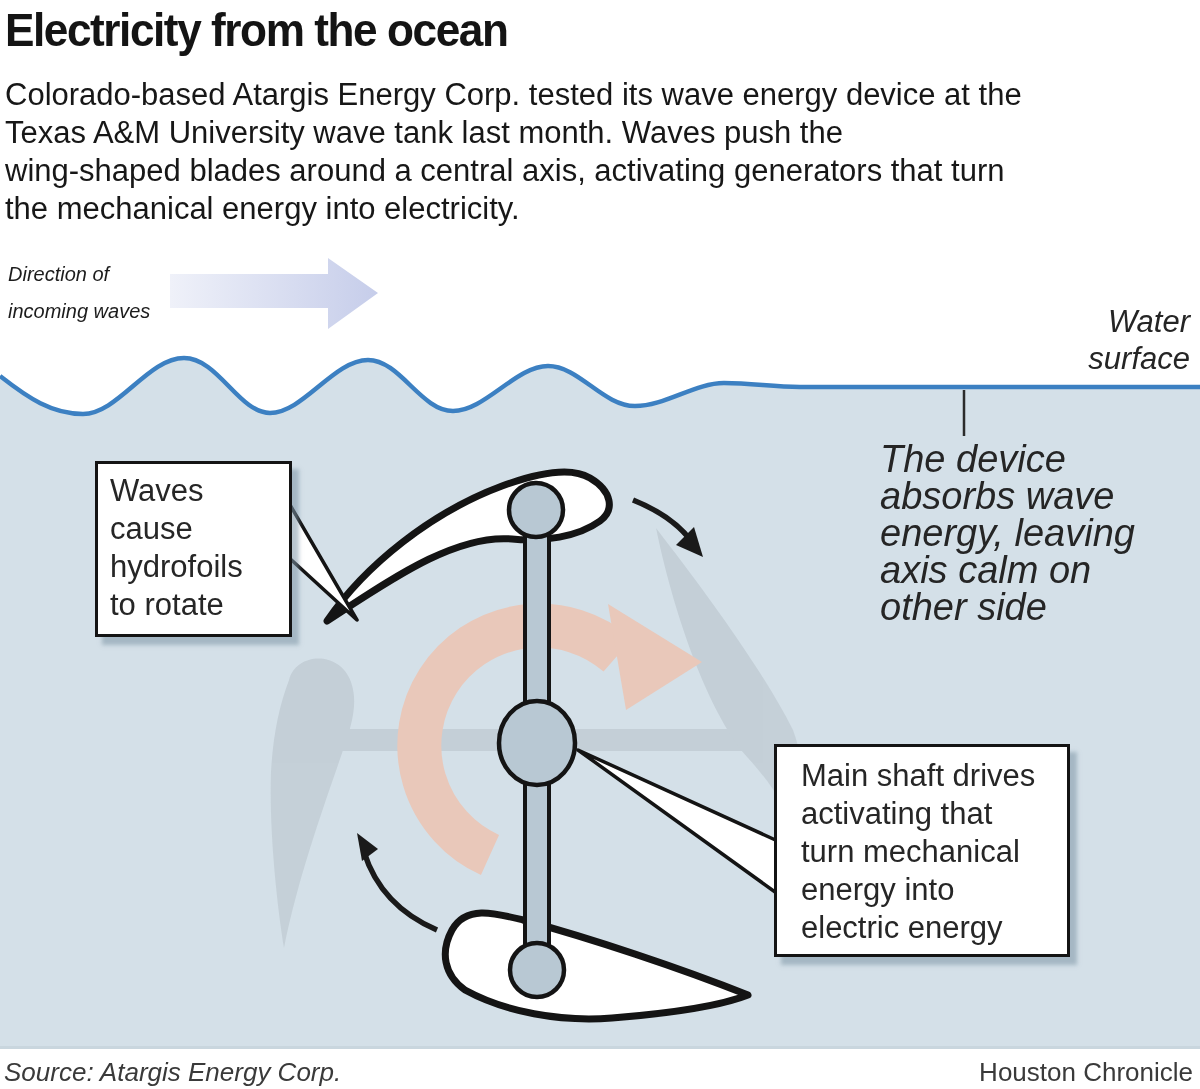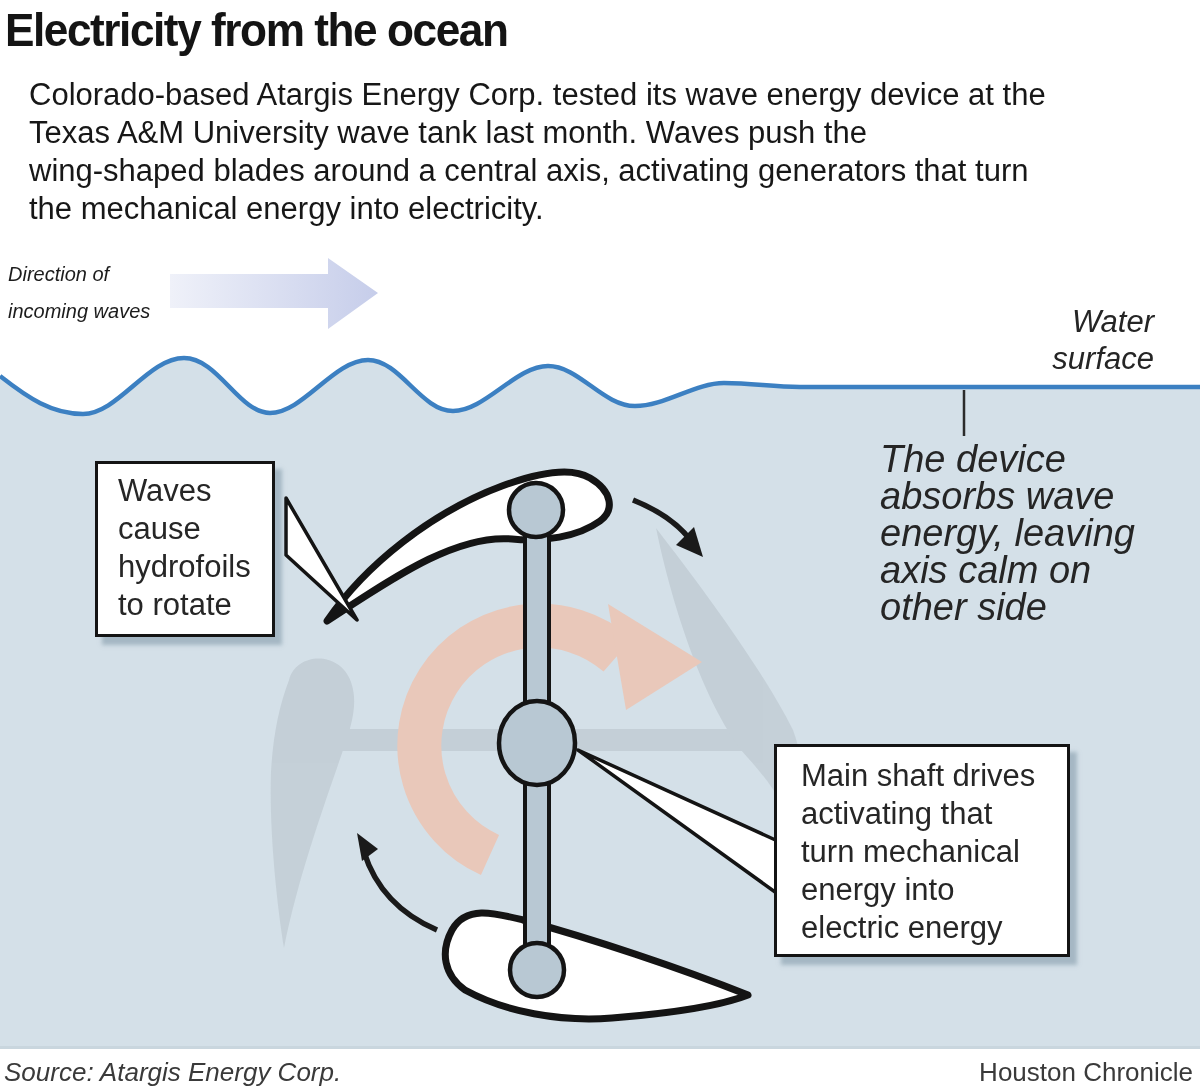--- a/index.html
+++ b/index.html
@@ -6,30 +6,30 @@
   .stage{
     position:relative;width:1200px;height:1089px;overflow:hidden;
     background:#ffffff;font-family:"Liberation Sans", sans-serif;color:#161616;
   }
   .stage svg{position:absolute;left:0;top:0;}
   .txt{position:absolute;white-space:nowrap;}
   .title{
     left:5px;top:3px;font-size:46px;font-weight:700;letter-spacing:-1.5px;
     transform:scaleX(.96);transform-origin:left top;color:#141414;
   }
-  .intro{left:5px;top:76px;font-size:31px;line-height:38px;color:#171717;margin-left:24px;}
+  .intro{left:5px;top:76px;font-size:31px;line-height:38px;color:#171717;}
   .italic{font-style:italic;}
   .direction{left:8px;top:256px;font-size:20px;line-height:37px;color:#1c1c1c;}
-  .watersurface{left:974px;top:303px;width:180px;text-align:right;font-size:31px;line-height:37px;color:#252525;}
+  .watersurface{left:1010px;top:303px;width:180px;text-align:right;font-size:31px;line-height:37px;color:#252525;}
   .devicenote{left:880px;top:441px;font-size:38px;line-height:37px;color:#252525;}
   .callout{
     position:absolute;background:#ffffff;border:3.5px solid #141414;box-sizing:border-box;
     box-shadow:7px 8px 4px rgba(126,150,166,.55);font-size:31px;line-height:38px;color:#262626;
   }
-  .callout1{left:95px;top:461px;width:180px;height:176px;padding:8px 0 0 20px;}
+  .callout1{left:95px;top:461px;width:197px;height:176px;padding:8px 0 0 12px;}
   .callout2{left:774px;top:744px;width:296px;height:213px;padding:10px 0 0 24px;}
   .source{left:4px;top:1057px;font-size:26px;color:#3a3a3a;}
   .credit{right:7px;top:1057px;font-size:26px;color:#3a3a3a;}
 </style>
 </head>
 <body>
 
 <div class="stage">
 
   <svg width="1200" height="1089" viewBox="0 0 1200 1089">

